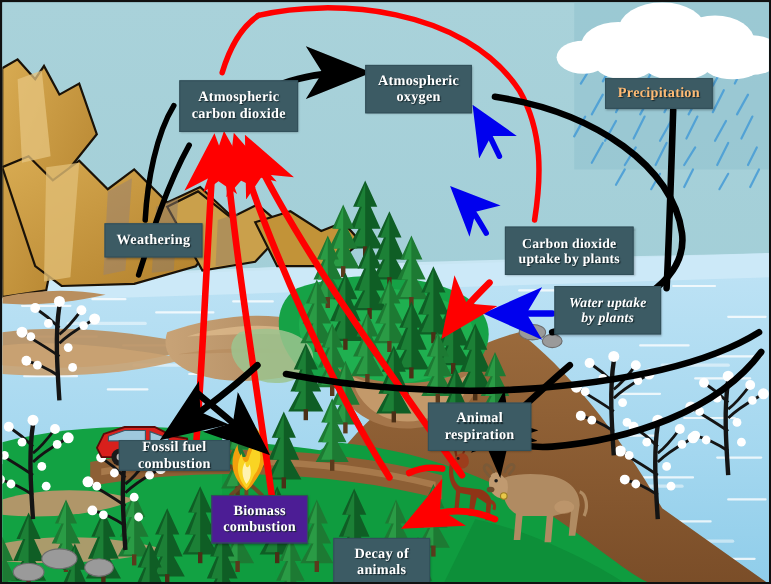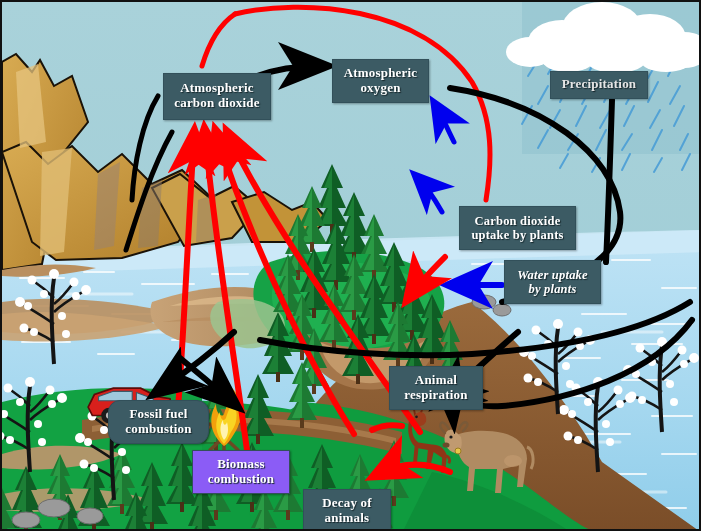--- a/index.html
+++ b/index.html
@@ -397,28 +397,29 @@
     <path d="M232,330 C208,352 184,370 158,388" stroke="#000000" stroke-width="6" fill="none" stroke-linecap="round" marker-end="url(#blkHead)"></path>
     <path d="M178,356 C200,374 214,386 230,400" stroke="#000000" stroke-width="6" fill="none" stroke-linecap="round" marker-end="url(#blkHead)"></path>
     <path d="M516,330 C490,352 466,376 440,398" stroke="#000000" stroke-width="6" fill="none" stroke-linecap="round" marker-end="url(#blkHead)"></path>
   </svg>
 
   <div class="layer" id="labels">
       <div class="lbl" style="left: 161px; top: 71px; width: 108px; height: 47px; font-size: 13px; background: rgb(60, 91, 100); color: rgb(255, 255, 255);">Atmospheric
 carbon dioxide</div>
       <div class="lbl" style="left: 330px; top: 57px; width: 97px; height: 44px; font-size: 13px; background: rgb(60, 91, 100); color: rgb(255, 255, 255);">Atmospheric
 oxygen</div>
-      <div class="lbl" style="left: 548px; top: 69px; width: 98px; height: 28px; font-size: 13px; background: rgb(60, 91, 100); color: #e5e5e5; font-family: Liberation Serif, serif;">Precipitation</div>
+      <div class="lbl" style="left: 548px; top: 69px; width: 98px; height: 28px; font-size: 13px; background: rgb(60, 91, 100); color: #fdba74; font-family: Liberation Serif, serif;">Precipitation</div>
       <div class="lbl" style="left: 457px; top: 204px; width: 117px; height: 44px; font-size: 12.5px; background: rgb(60, 91, 100); color: rgb(255, 255, 255);">Carbon dioxide
 uptake by plants</div>
       <div class="lbl" style="left: 502px; top: 258px; width: 97px; height: 44px; font-size: 12.5px; background: rgb(60, 91, 100); color: rgb(255, 255, 255); font-style: italic;">Water uptake
 by plants</div>
-      <div class="lbl" style="left: 106px; top: 398px; width: 101px; height: 44px; font-size: 13px; background: rgb(60, 91, 100); color: rgb(255, 255, 255); border-radius: 12px;">Fossil fuel
+      <div class="lbl" style="left: 93px; top: 201px; width: 89px; height: 31px; font-size: 13px; background: rgb(60, 91, 100); color: rgb(255, 255, 255);">Weathering</div>
+      <div class="lbl" style="left: 106px; top: 398px; width: 101px; height: 28px; font-size: 13px; background: rgb(60, 91, 100); color: rgb(255, 255, 255);">Fossil fuel
 combustion</div>
-      <div class="lbl" style="left: 190px; top: 448px; width: 98px; height: 44px; font-size: 13px; background: #8b5cf6; color: rgb(255, 255, 255);">Biomass
+      <div class="lbl" style="left: 190px; top: 448px; width: 88px; height: 44px; font-size: 13px; background: #4c1d95; color: rgb(255, 255, 255);">Biomass
 combustion</div>
       <div class="lbl" style="left: 301px; top: 487px; width: 88px; height: 44px; font-size: 13px; background: rgb(60, 91, 100); color: rgb(255, 255, 255);">Decay of
 animals</div>
       <div class="lbl" style="left: 387px; top: 364px; width: 94px; height: 44px; font-size: 13px; background: rgb(60, 91, 100); color: rgb(255, 255, 255);">Animal
 respiration</div>
     </div>
 
 </div>
 
 </body></html>

